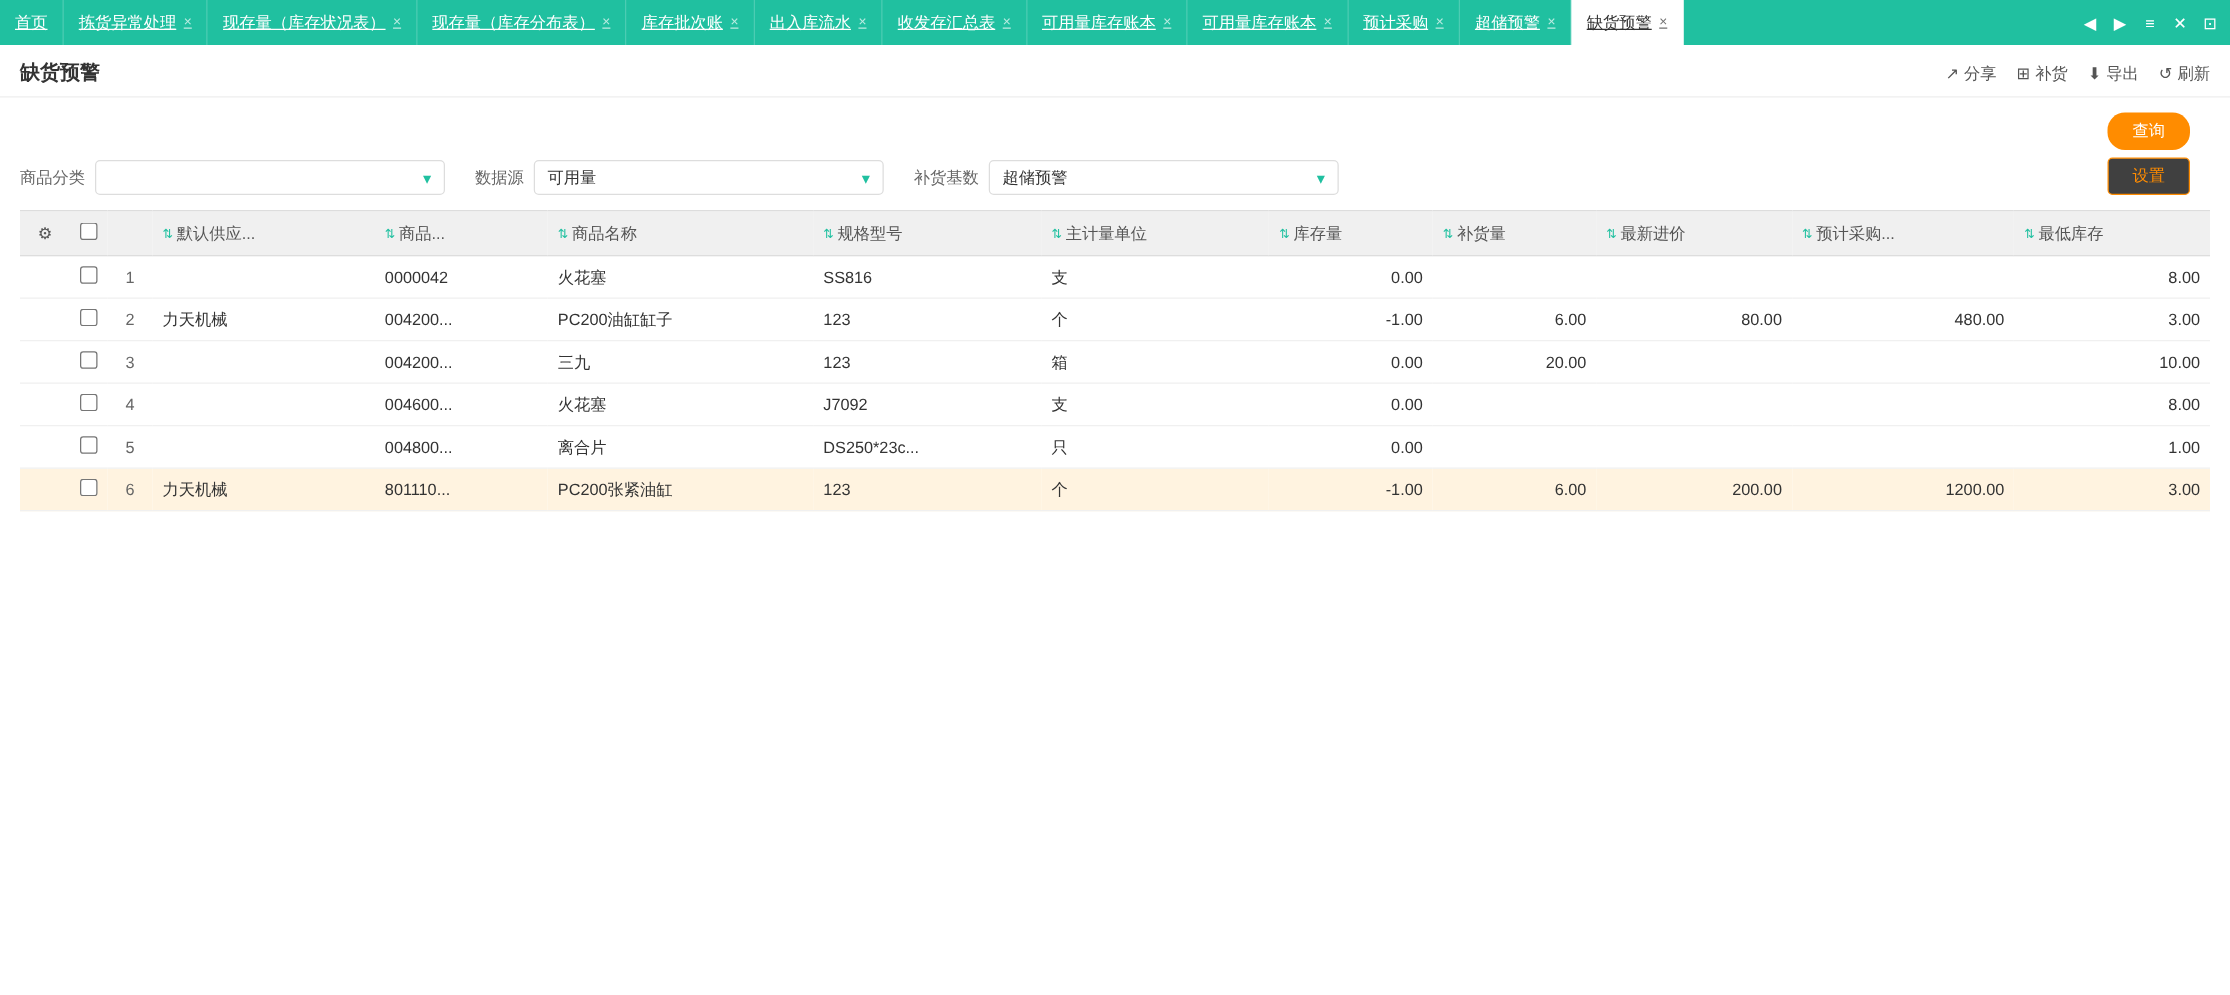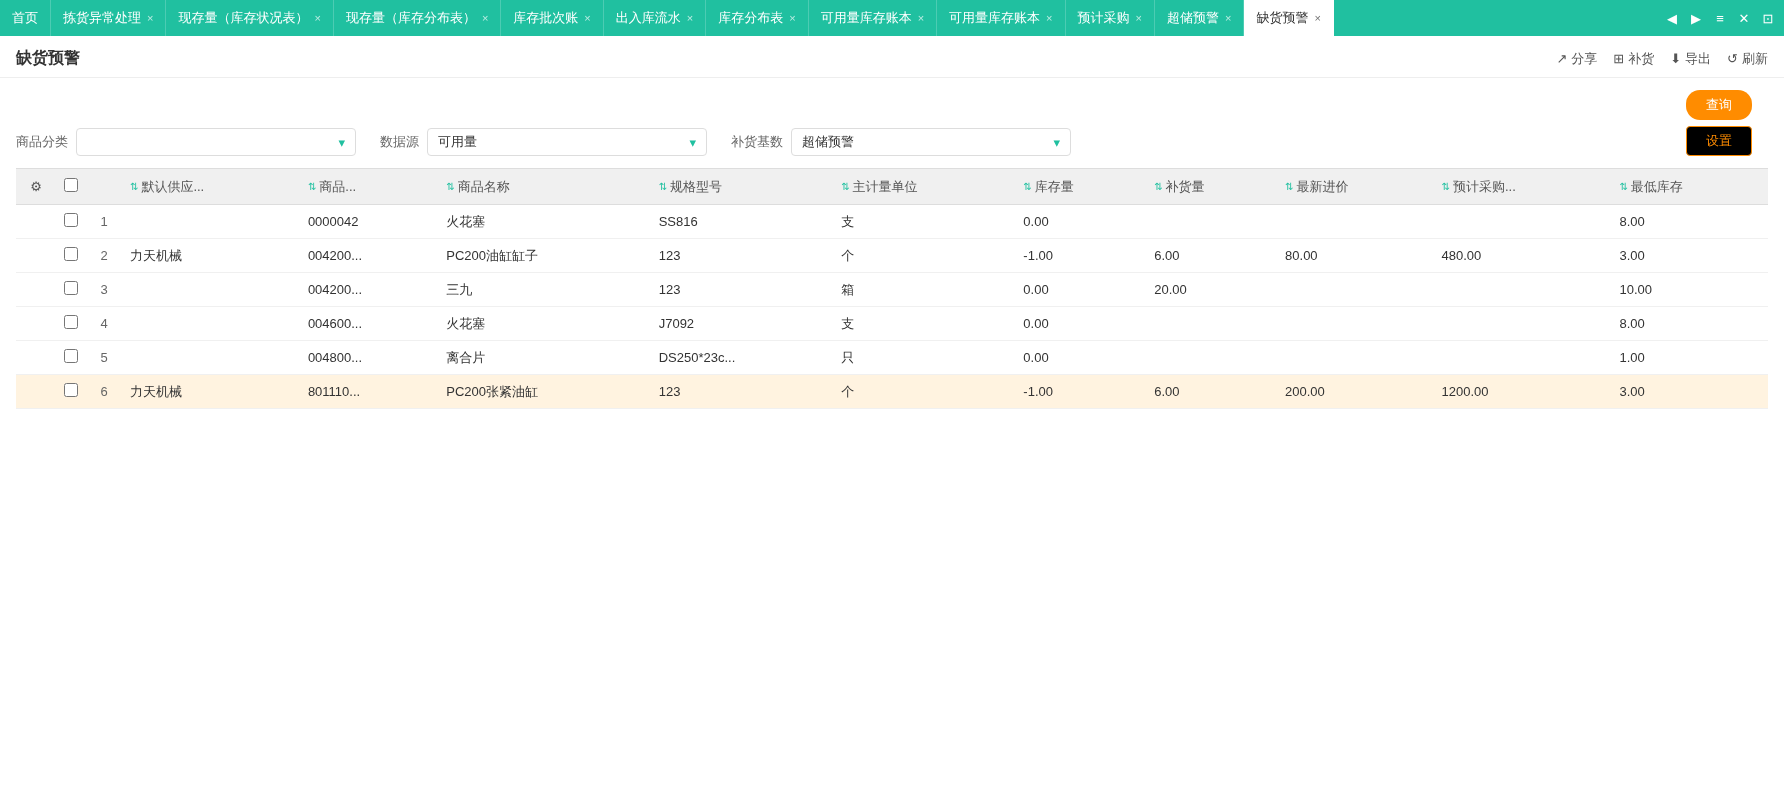--- a/index.html
+++ b/index.html
@@ -17,20 +17,21 @@
       display: flex;
       align-items: center;
       padding: 0 12px;
       height: 36px;
       color: #fff;
       font-size: 13px;
       cursor: pointer;
       white-space: nowrap;
       border-right: 1px solid rgba(255,255,255,0.2);
       flex-shrink: 0;
+      text-decoration: underline;
     }
     .tab-item.active {
       background: #fff;
       color: #333;
     }
     .tab-item .close-btn {
       margin-left: 6px;
       font-size: 11px;
       opacity: 0.7;
       cursor: pointer;
@@ -121,21 +122,21 @@
       background: #ff8c00;
       color: #fff;
       border: none;
       border-radius: 14px;
       padding: 6px 20px;
       cursor: pointer;
       font-size: 13px;
       margin-left: auto;
     }
     .btn-setting {
-      background: #000000;
+      background: #404040;
       color: #ff8c00;
       border: 1px solid #ff8c00;
       border-radius: 4px;
       padding: 5px 16px;
       cursor: pointer;
       font-size: 13px;
     }
     .action-btns {
       display: flex;
       flex-direction: column;
@@ -179,21 +180,21 @@
       height: 34px;
       border-bottom: 1px solid #f0f0f0;
     }
     tbody tr.highlighted { background: #fff3e0; }
     tbody td {
       padding: 0 8px;
       color: #333;
     }
     .checkbox-cell { width: 30px; text-align: center; }
     .num-cell { width: 36px; text-align: center; color: #666; }
-    .text-right { text-align: left; }
+    .text-right { text-align: right; }
     .gear-col { width: 40px; text-align: center; }
 
     input[type="checkbox"] {
       width: 14px;
       height: 14px;
       cursor: pointer;
     }
   </style>
 </head>
 <body>
@@ -216,21 +217,21 @@
   </div>
   <div class="tab-item">
     <span>库存批次账</span>
     <span class="close-btn">×</span>
   </div>
   <div class="tab-item">
     <span>出入库流水</span>
     <span class="close-btn">×</span>
   </div>
   <div class="tab-item">
-    <span>库存分布表</span>
+    <span>收发存汇总表</span>
     <span class="close-btn">×</span>
   </div>
   <div class="tab-item">
     <span>可用量库存账本</span>
     <span class="close-btn">×</span>
   </div>
   <div class="tab-item">
     <span>可用量库存账本</span>
     <span class="close-btn">×</span>
   </div>

